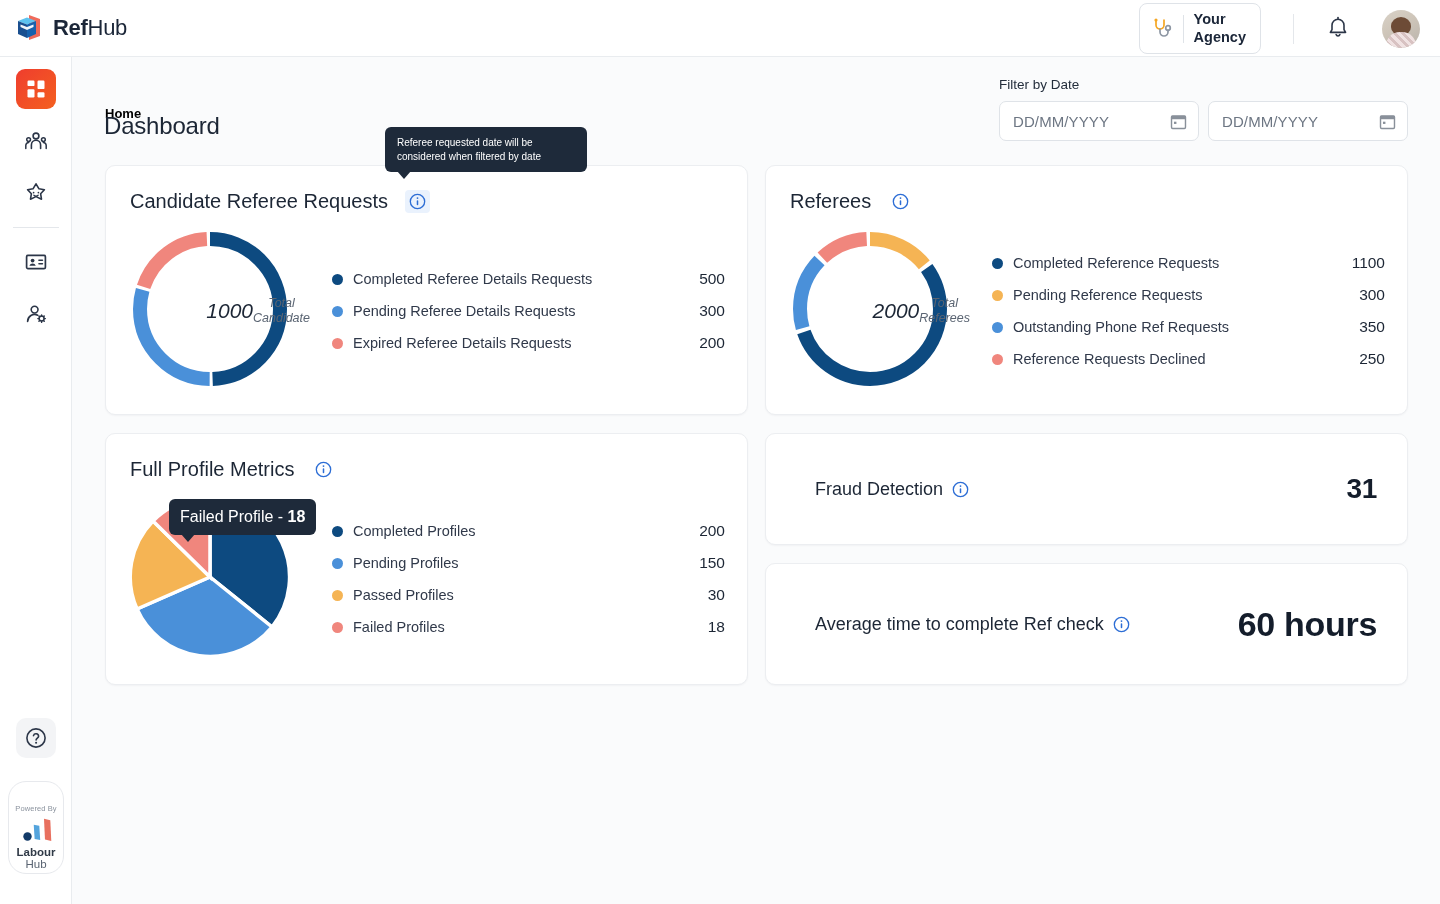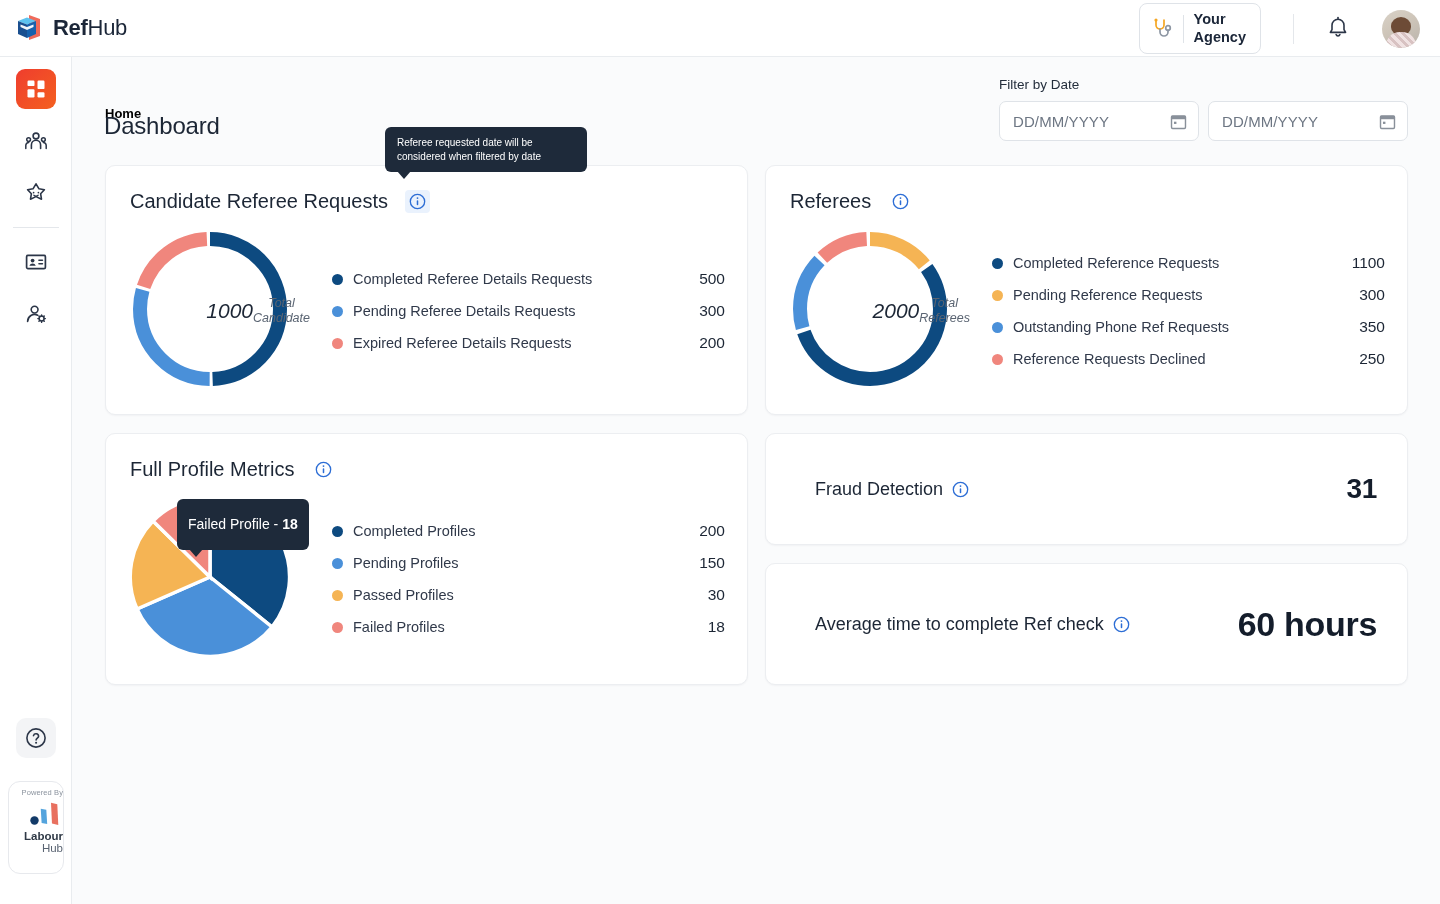--- a/index.html
+++ b/index.html
@@ -70,22 +70,22 @@
   .nav-gap-1 { height: 12px; }
   .nav-sp { height: 12px; }
   .nav-divider { width: 46px; height: 1px; background: #e4e7eb; margin: 14px auto; }
   .help-btn {
     position: absolute; left: 16px; top: 661px;
     width: 40px; height: 40px; border-radius: 10px; background: #f3f4f6;
     display: flex; align-items: center; justify-content: center; cursor: pointer;
   }
   .powered {
     position: absolute; left: 8px; top: 724px; width: 56px; height: 93px;
-    border: 1px solid #e7e9ed; border-radius: 12px; background: #fff;
-    display: flex; flex-direction: column; align-items: flex-end; padding-top: 6px;
+    border: 1px solid #e7e9ed; border-radius: 18px; background: #fff;
+    display: flex; flex-direction: column; align-items: center; padding-top: 22px;
   }
   .powered-label { font-size: 7.5px; color: #8b939e; letter-spacing: .1px; }
   .lh-mark { width: 40px; height: 26px; margin: 4px 0 3px; position: relative; }
   .lh-name { font-size: 11.5px; font-weight: 700; color: #303a47; line-height: 1.05; }
   .lh-name2 { font-size: 11.5px; font-weight: 400; color: #5a6472; line-height: 1.2; }
 
   
   .main {
     position: absolute; top: 57px; left: 72px; width: 1368px; height: 847px;
     background: #fafbfc; overflow: hidden;
@@ -162,21 +162,21 @@
     position: absolute; background: #1e2a3a; color: #fff; border-radius: 6px;
     padding: 9px 12px; font-size: 10px; line-height: 1.35; z-index: 40;
   }
   .tooltip::after {
     content: ""; position: absolute; width: 0; height: 0;
     border-left: 7px solid transparent; border-right: 7px solid transparent;
     border-top: 8px solid #1e2a3a;
   }
   #tip-header { left: 385px; top: 127px; width: 202px; }
   #tip-header::after { left: 12px; bottom: -7px; }
-  #tip-pie { left: 177px; top: 499px; padding: 16px 11px; font-size: 14px; }
+  #tip-pie { left: 169px; top: 499px; padding: 7px 11px; font-size: 16px; }
   #tip-pie::after { left: 12px; bottom: -7px; }
   #tip-pie b { font-weight: 700; }
 </style>
 </head>
 <body>
 
 <div class="app">
 
   <div class="topbar">
     <div class="brand">

